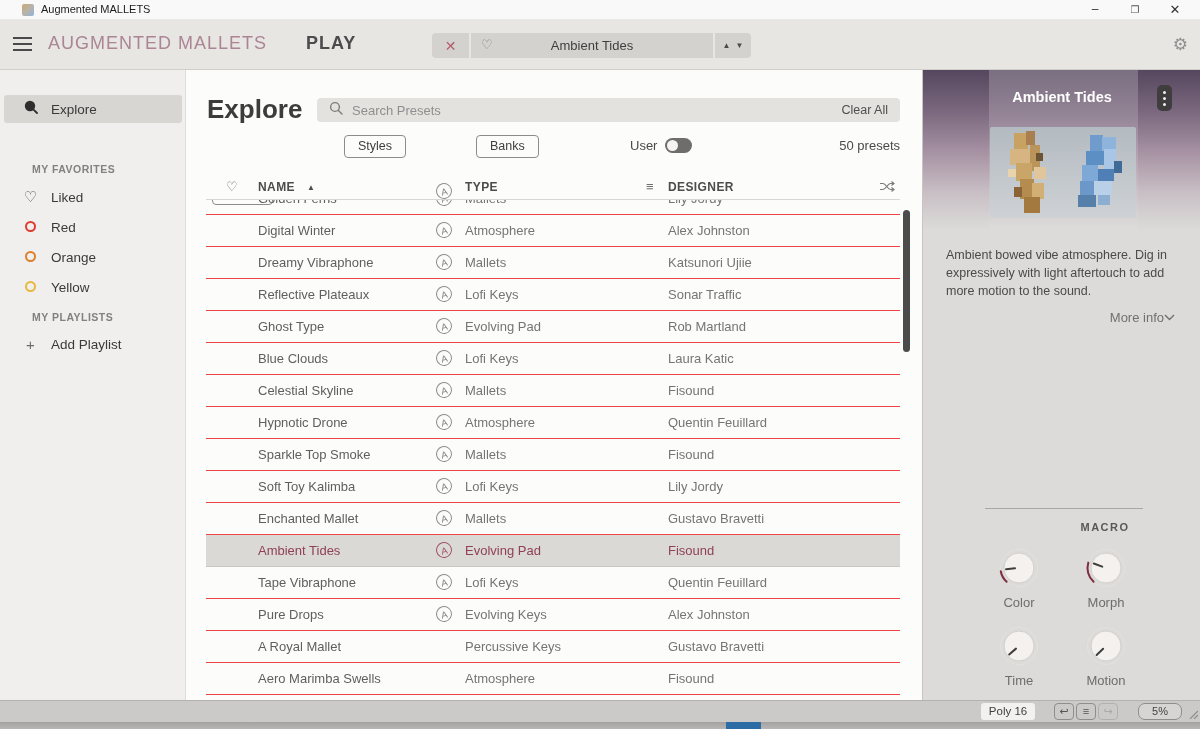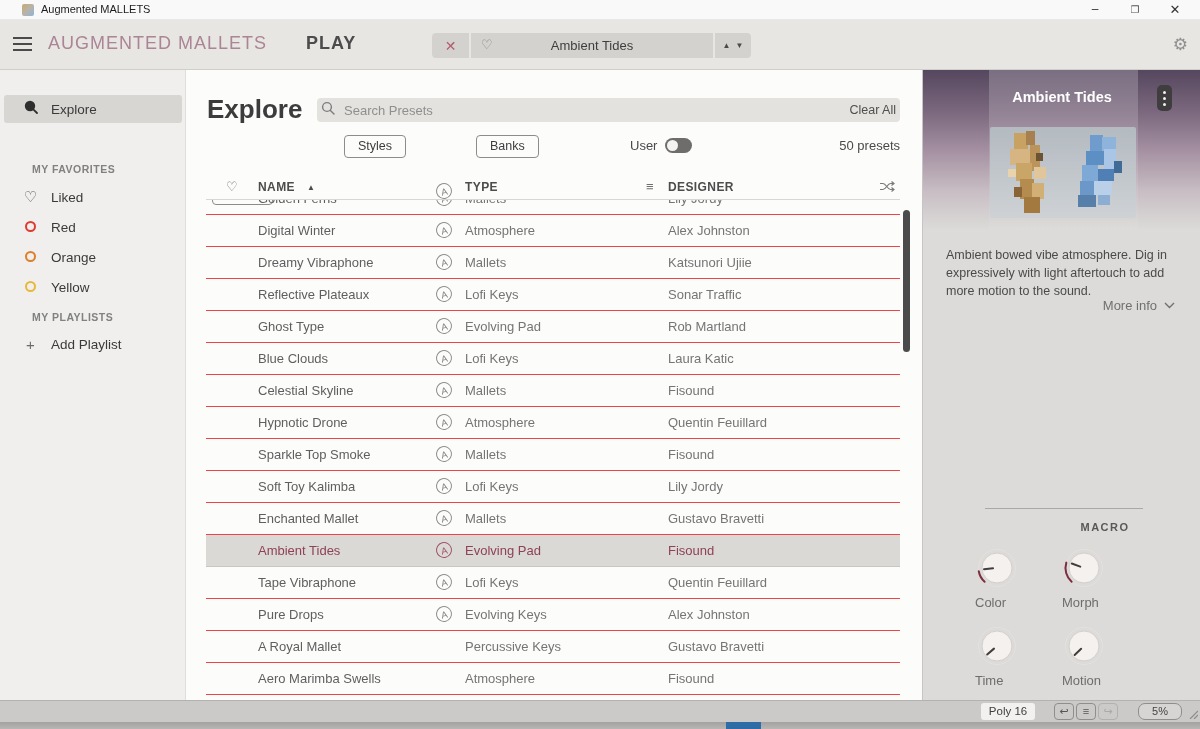--- a/index.html
+++ b/index.html
@@ -40,21 +40,21 @@
   .side-ic { width:17px; margin-left:18px; text-align:center; flex:none; }
   .side-lab { margin-left:12px; font-size:13.5px; color:#3a3a3a; }
   .side-head { position:absolute; left:22px; font-size:10.5px; font-weight:bold; letter-spacing:.5px; color:#818181;margin-left:10px; }
   .dot { display:inline-block; width:11px; height:11px; border-radius:50%; border:2px solid #555; }
   .heart-ic { font-size:15px; color:#555; }
   .plus-ic { font-size:15px; color:#6b6b6b; }
 
   
   .main { position:absolute; left:186px; top:70px; width:736px; height:630px; background:#fcfcfb; }
   .explore-title { position:absolute; left:21px; top:24px; font-size:26px; font-weight:bold; color:#3c3c3c; }
-  .searchbar { position:absolute; left:131px; top:28px; width:583px; height:24px; background:#e3e2df; border-radius:4px; display:flex; align-items:center; padding:0 4px; cursor:text; }
+  .searchbar { position:absolute; left:131px; top:28px; width:583px; height:24px; background:#e3e2df; border-radius:4px; display:flex; align-items:center; padding:0 12px; cursor:text; }
   .search-glass { flex:none; margin-right:9px; }
   .search-ph { font-size:13px; color:#8f8f8f; flex:1; }
   .clear-all { font-size:12.5px; color:#4f4f4f; cursor:pointer; }
   .filter-btn { position:absolute; top:65px; height:23px; padding:0 13px; border:1px solid #8d8c8a; border-radius:4px; background:transparent; font-size:12.5px; color:#3e3e3e; line-height:21px; cursor:pointer; font-family:inherit; }
   .user-wrap { position:absolute; top:68px; left:444px; display:flex; align-items:center; gap:8px; }
   .user-lab { font-size:13px; color:#4a4a4a; }
   .toggle { width:27px; height:15px; border-radius:8px; background:#6e6d6b; position:relative; cursor:pointer; }
   .toggle .knob { position:absolute; left:2px; top:2px; width:11px; height:11px; border-radius:50%; background:#f4f3f1; }
   .preset-count { position:absolute; top:68px; right:22px; font-size:13px; color:#4a4a4a; }
 
@@ -86,24 +86,24 @@
   
   .rightpanel { position:absolute; left:922px; top:70px; width:278px; height:630px; background:#dcdbd9; border-left:1px solid #c6c5c3; }
   .hero { position:absolute; left:0; top:0; width:278px; height:160px;
     background:linear-gradient(180deg,#55475e 0%,#7b687e 26%,#a793a4 52%,#c8bec4 76%,#dcdbd9 100%); }
   .hero-band { position:absolute; left:66px; top:0; width:149px; height:160px; background:linear-gradient(180deg,rgba(255,255,255,.22),rgba(255,255,255,.04)); }
   .hero-title { position:absolute; left:0; top:19px; width:278px; text-align:center; font-size:14.5px; font-weight:bold; color:#ffffff; }
   .kebab { position:absolute; right:29px; top:15px; width:15px; height:26px; background:#3f3d3e; border-radius:5px; display:flex; flex-direction:column; align-items:center; justify-content:center; gap:3px; cursor:pointer; }
   .kebab i { width:3px; height:3px; border-radius:50%; background:#f1f1f1; }
   .artwork { position:absolute; left:67px; top:57px; width:146px; height:91px; border-radius:2px; overflow:hidden; }
   .panel-desc { position:absolute; left:23px; top:177px; width:242px; font-size:12.5px; line-height:1.42; color:#4a4a4a; }
-  .more-info { position:absolute; top:228px; right:25px; font-size:13px; color:#707070; cursor:pointer; display:flex; align-items:center; gap:7px; }
+  .more-info { position:absolute; top:240px; right:25px; font-size:13px; color:#707070; cursor:pointer; display:flex; align-items:center; }
   .macro-divider { position:absolute; left:62px; top:438px; width:158px; height:1px; background:#a9a8a6; }
   .macro-label { position:absolute; left:0; top:451px; width:278px; text-align:center; font-size:11px; font-weight:bold; letter-spacing:1.5px; color:#585858;margin-left:43px; }
-  .knob { position:absolute; width:88px; }
+  .knob { position:absolute; width:88px; text-align:center; }
   .knob .klabel { font-size:13px; color:#6d6d6d; margin-top:1px; }
   .knob svg { cursor:pointer; }
   .k0 { left:52px; top:476px; } .k1 { left:139px; top:476px; }
   .k2 { left:52px; top:554px; } .k3 { left:139px; top:554px; }
 
   
   .bottombar { position:absolute; left:0; top:700px; width:1200px; height:22px; background:#cbcac8; border-top:1px solid #b3b2b0; }
   .poly-btn { position:absolute; right:165px; top:2px; width:54px; height:17px; background:#f2f1ef; border-radius:3px; font-size:11.5px; color:#3e3e3e; text-align:center; line-height:17px; cursor:pointer; }
   .foot-btn { position:absolute; top:2px; width:20px; height:17px; border:1px solid #8f8e8c; border-radius:4px; text-align:center; line-height:15px; font-size:11px; color:#555; cursor:pointer; }
   .fb-undo { right:126px; }

